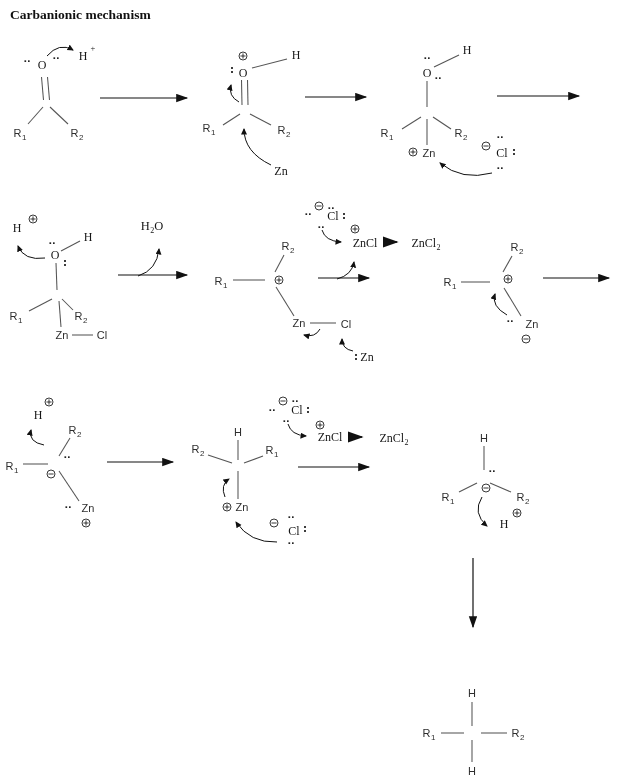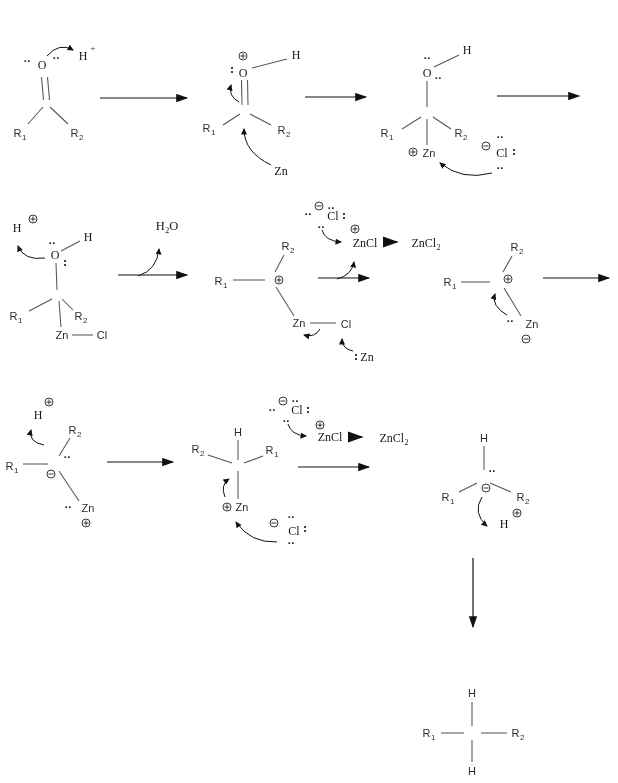--- a/index.html
+++ b/index.html
@@ -20,20 +20,21 @@
   .srxn{stroke:#111;stroke-width:1.6;fill:none;marker-end:url(#ah);}
   .curv{stroke:#111;stroke-width:1;fill:none;marker-end:url(#ch);}
   .chg circle{fill:none;stroke:#222;stroke-width:0.9;}
   .chg path{fill:none;stroke:#222;stroke-width:0.9;stroke-linecap:round;}
 </style>
 </head>
 <body>
 
 <div class="canvas">
 
+  <div class="title">Carbanionic mechanism</div>
 
   <svg class="layer" width="618" height="783" viewBox="0 0 618 783">
     <defs>
       <marker id="ah" markerWidth="12" markerHeight="8" refX="9" refY="3.5" orient="auto">
         <path d="M0,0 L10,3.5 L0,7 Z" fill="#111"></path>
       </marker>
       <marker id="ch" markerWidth="8" markerHeight="7" refX="5.5" refY="3" orient="auto">
         <path d="M0,0 L6.5,3 L0,6 Z" fill="#111"></path>
       </marker>
     </defs>
@@ -240,21 +241,21 @@
   <span class="lbl serif" style="left:17px;top:228px">H</span>
   <span class="lbl lp" style="left:52px;top:243px">··</span>
   <span class="lbl serif" style="left:55px;top:255px">O</span>
   <span class="lbl lpv" style="left:65px;top:263px">:</span>
   <span class="lbl serif" style="left:88px;top:237px">H</span>
   <span class="lbl sans" style="left:16px;top:316px"><span>R</span><span class="sub">1</span></span>
   <span class="lbl sans" style="left:81px;top:316px"><span>R</span><span class="sub">2</span></span>
   <span class="lbl sans" style="left:62px;top:335px">Zn</span>
   <span class="lbl sans" style="left:102px;top:335px">Cl</span>
 
-  <span class="lbl serif" style="left:167px;top:226px;font-size:12.5px"><span>H</span><span class="sub">2</span><span>O</span></span>
+  <span class="lbl serif" style="left:152px;top:226px;font-size:12.5px"><span>H</span><span class="sub">2</span><span>O</span></span>
 
   <span class="lbl sans" style="left:288px;top:246px"><span>R</span><span class="sub">2</span></span>
   <span class="lbl sans" style="left:221px;top:281px"><span>R</span><span class="sub">1</span></span>
   <span class="lbl sans" style="left:299px;top:323px">Zn</span>
   <span class="lbl sans" style="left:346px;top:324px">Cl</span>
   <span class="lbl lpv" style="left:356px;top:357px">:</span>
   <span class="lbl serif" style="left:367px;top:357px">Zn</span>
   <span class="lbl lp" style="left:308px;top:214px">··</span>
   <span class="lbl lp" style="left:331px;top:208px">··</span>
   <span class="lbl serif" style="left:333px;top:216px">Cl</span>

